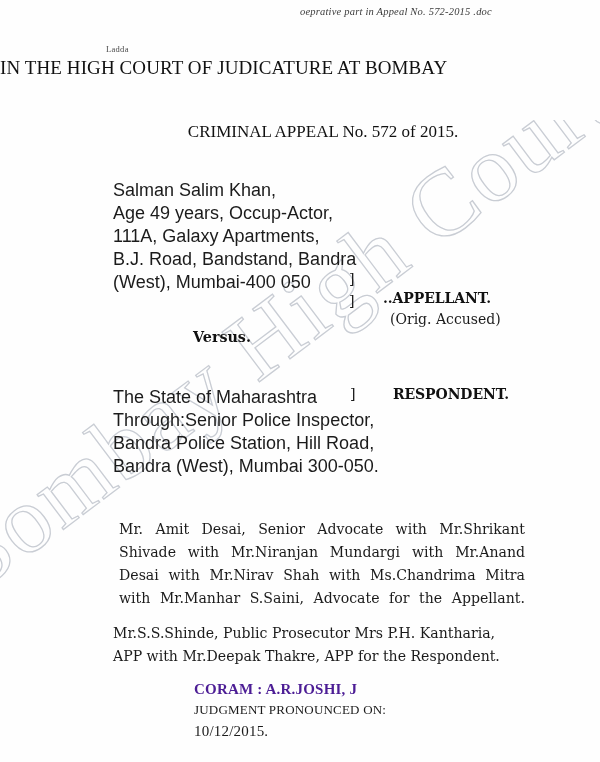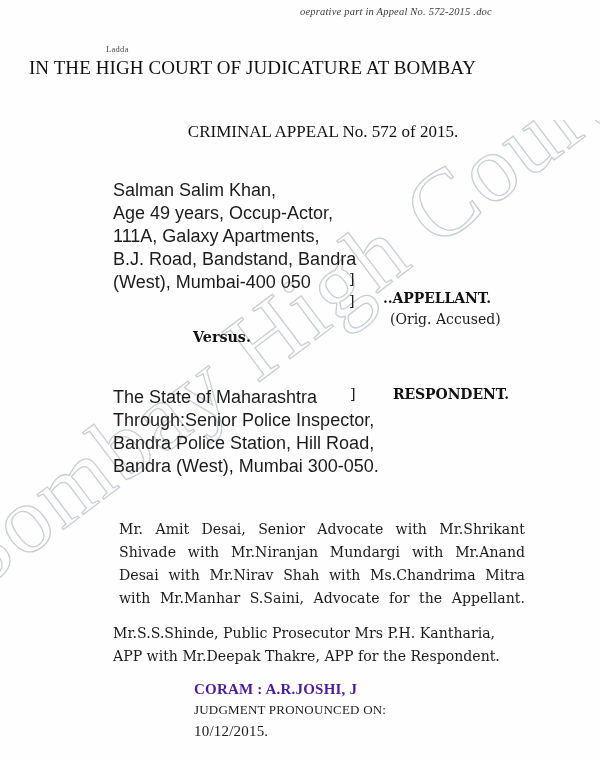--- a/index.html
+++ b/index.html
@@ -70,21 +70,20 @@
     font-size: 8.5px;
     color: #4a4a4a;
     letter-spacing: 0.3px;
   }
 
   .title-block {
     position: absolute;
     left: 0;
     top: 56px;
     width: 505px;
-    text-align: center;
   }
   .title-line1 {
     font-size: 19px;
     letter-spacing: 0.1px;
     line-height: 1.25;
     color: #111;
   }
   .title-line2 {
     font-size: 19px;
     letter-spacing: 0.1px;

